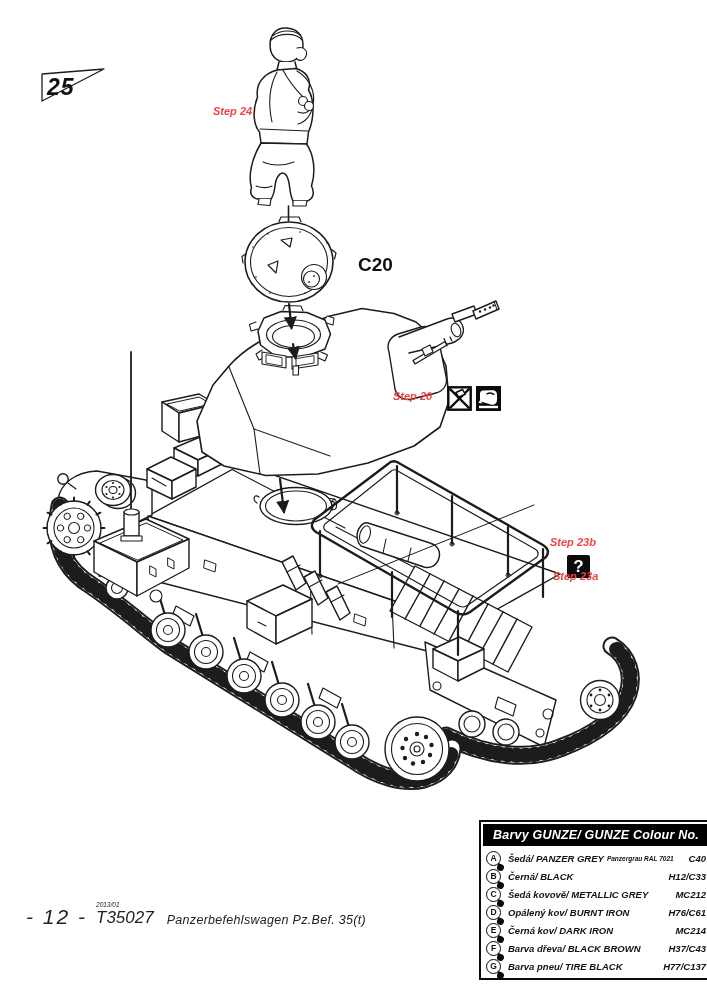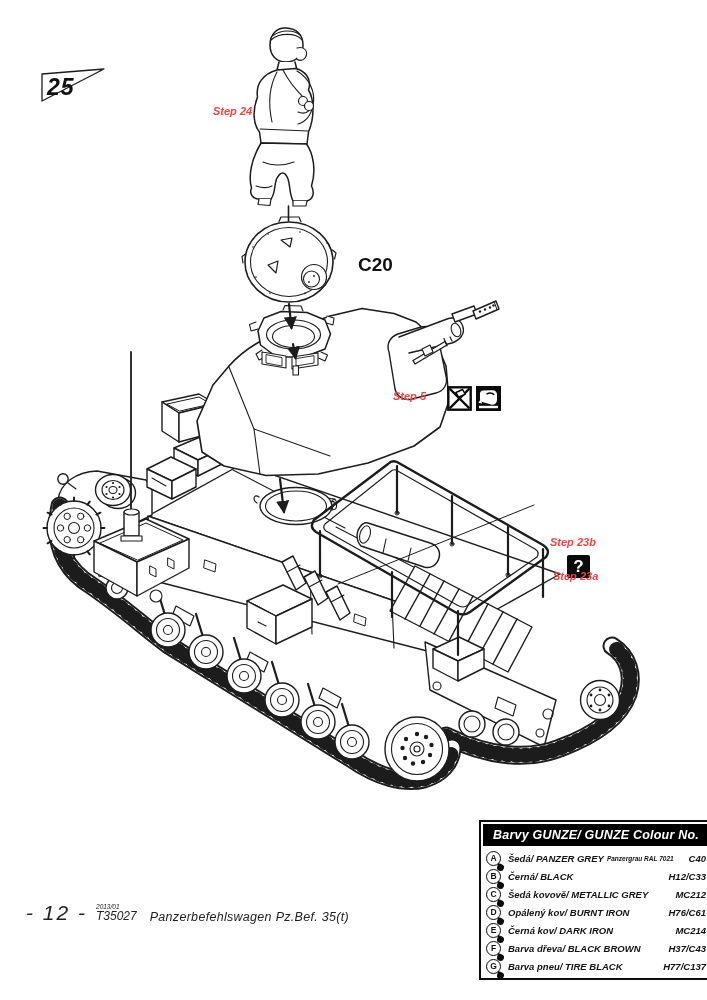--- a/index.html
+++ b/index.html
@@ -22,21 +22,21 @@
   .cdrop{position:absolute;right:-4px;bottom:-6px;width:7px;height:7px;background:#0b0b0b;
          border-radius:0 50% 50% 50%;transform:rotate(18deg);}
   .cname{white-space:nowrap;}
   .cnote{font-size:6.5px;margin-left:3px;white-space:nowrap;}
   .ccode{margin-left:auto;white-space:nowrap;}
   
   .footer{position:absolute;left:26px;top:902px;display:flex;align-items:flex-end;color:#222;}
   .pageno{font-size:21px;font-style:italic;letter-spacing:2px;line-height:1;}
   .kitblock{display:flex;flex-direction:column;font-style:italic;margin-left:9px;line-height:1.05;}
   .kitdate{font-size:6.5px;}
-  .kitnum{font-size:12px;}
+  .kitnum{font-size:17px;}
   .kittitle{font-size:12.5px;font-style:italic;margin-left:13px;letter-spacing:.3px;line-height:1;}
 </style>
 </head>
 <body>
 
 <div class="page">
 
   <svg width="707" height="1000" viewBox="0 0 707 1000" fill="none" stroke="#1c1c1c" stroke-width="1.4" stroke-linejoin="round" stroke-linecap="round">
     <defs>
       <marker id="arr" viewBox="0 0 10 10" refX="8.5" refY="5" markerWidth="6" markerHeight="6" orient="auto">
@@ -373,21 +373,21 @@
       <path d="M256,186 C262,188 268,188 272,186" stroke-width="1.1"></path>
       <path d="M259,199 L258,204.5 L270,205.5 L271,199" fill="#fff" stroke-width="1.2"></path>
       <path d="M293,201 L293,206 L306,206 L307,201" fill="#fff" stroke-width="1.2"></path>
     </g>
   </svg>
 
   <div class="flag-num">25</div>
 
   <div class="lbl" style="left:213px;top:105px;">Step 24</div>
   <div class="part-lbl">C20</div>
-  <div class="lbl" style="left:393px;top:390px;">Step 5</div>
+  <div class="lbl" style="left:393px;top:390px;">Step 20</div>
 
   <div class="icon" style="left:447px;top:386px;">
     <svg width="25" height="25" viewBox="0 0 25 25">
       <rect x="1.3" y="1.3" width="22.4" height="22.4" fill="#fff" stroke="#0b0b0b" stroke-width="2.4"></rect>
       <path d="M2.6,2.6 L22.4,22.4 M22.4,2.6 L2.6,22.4" stroke="#0b0b0b" stroke-width="2.2"></path>
       <path d="M9,6.5 L15.5,3.5 L18.2,8.2 L11.6,11.2 Z" fill="#fff" stroke="#0b0b0b" stroke-width="1.5"></path>
     </svg>
   </div>
   <div class="icon" style="left:476px;top:386px;">
     <svg width="25" height="25" viewBox="0 0 25 25">

